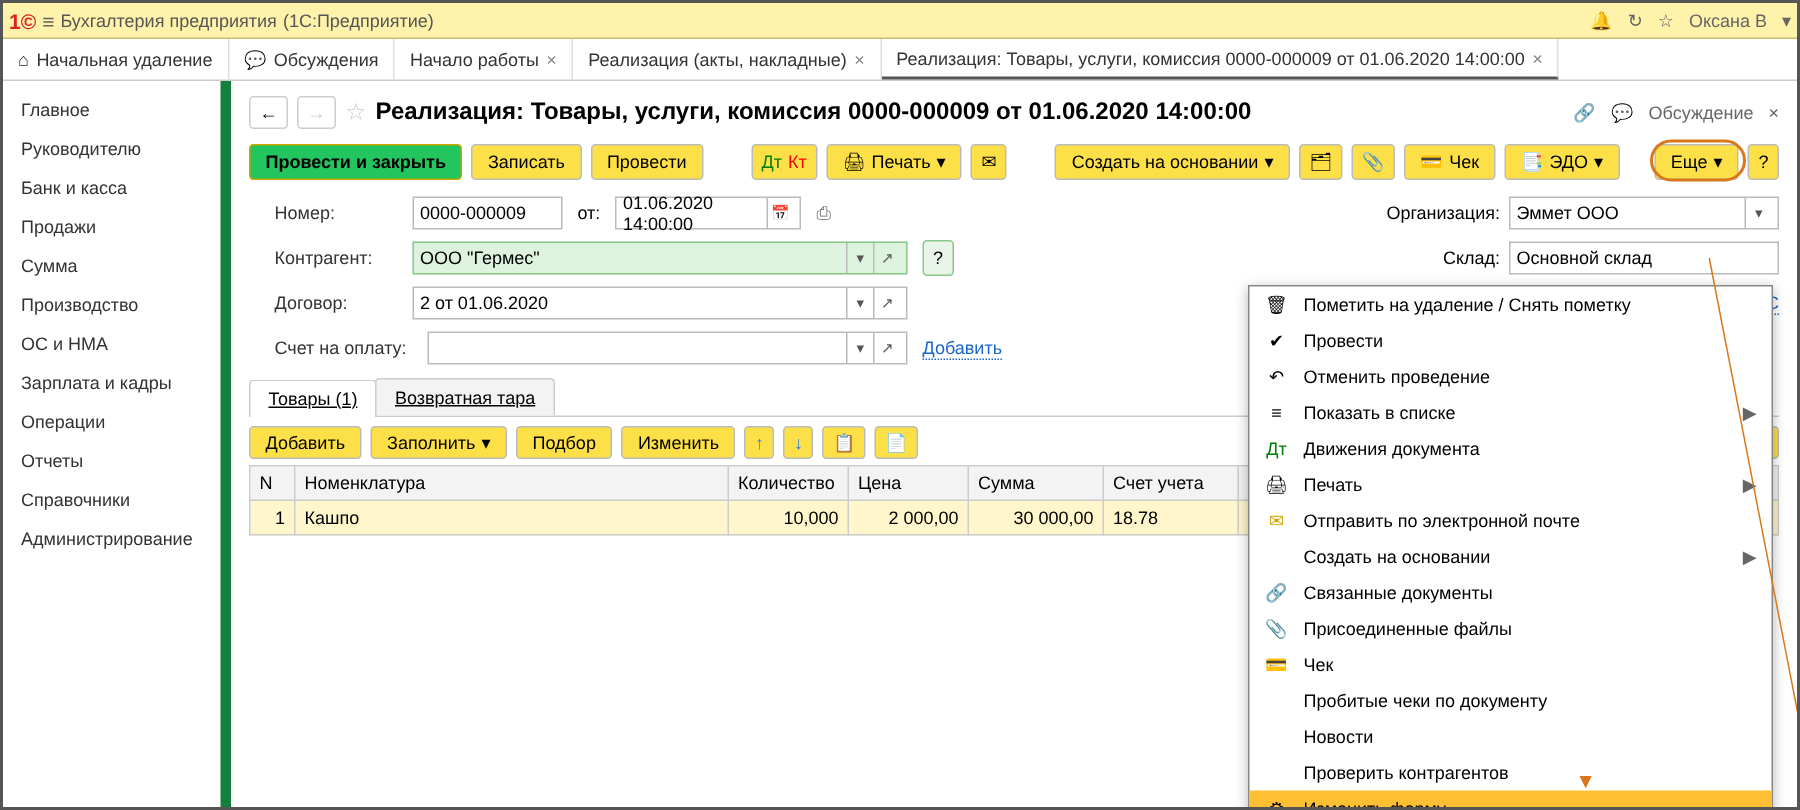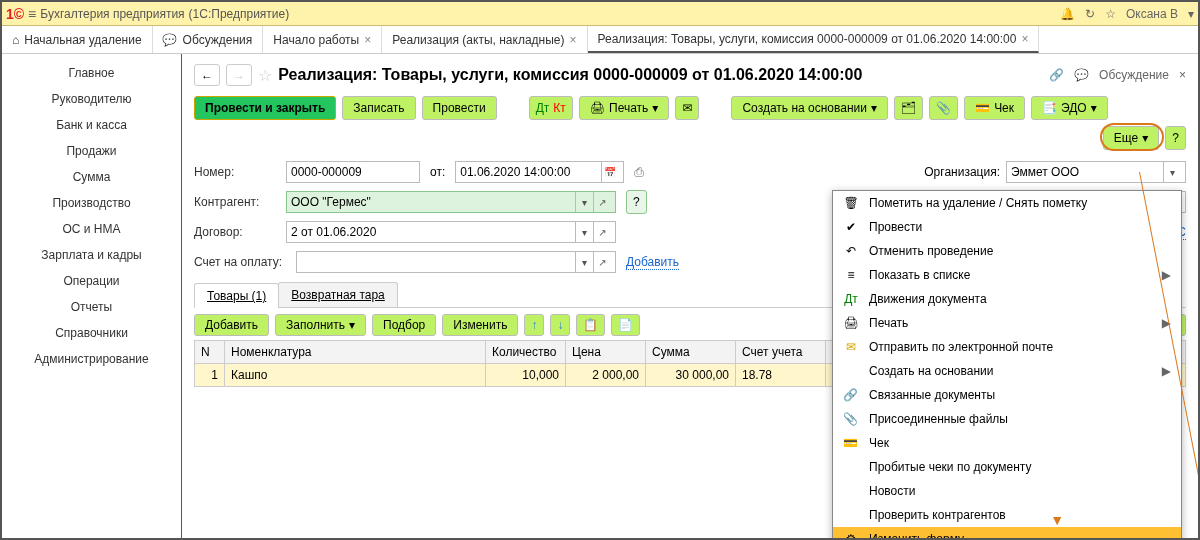--- a/index.html
+++ b/index.html
@@ -11,40 +11,40 @@
   .titlebar-right { margin-left: auto; display: flex; align-items: center; gap: 10px; color: #666; }
   .titlebar-right span { cursor: pointer; }
   
   .tabbar { background: #fff; border-bottom: 1px solid #ccc; height: 28px; display: flex; align-items: stretch; }
   .tab { display: flex; align-items: center; padding: 0 10px; border-right: 1px solid #ddd; gap: 5px; cursor: pointer; color: #333; position: relative; }
   .tab.active { border-bottom: 2px solid #555; }
   .tab .close { color: #888; }
   .ico { font-size: 12px; }
   
   .main { display: flex; height: calc(540px - 24px - 28px - 4px); }
-  .sidebar { width: 180px; border-right: 1px solid #15803d; padding: 6px 0; text-align: center; }
+  .sidebar { width: 152px; border-right: 7px solid #15803d; padding: 6px 0; }
   .sidebar div { padding: 6px 12px; cursor: pointer; color: #333; }
   .content { flex:1; padding: 8px 12px 0 12px; position: relative; }
   
   .doc-header { display: flex; align-items: center; gap: 6px; height: 26px; }
   .nav-btn { width: 26px; height: 22px; border: 1px solid #ccc; background: #fff; border-radius: 3px; display: flex; align-items: center; justify-content: center; cursor: pointer; }
   .star { color: #ccc; font-size: 16px; }
   .doc-title { font-size: 16px; font-weight: bold; }
   .header-right { margin-left: auto; display: flex; align-items: center; gap: 10px; color: #666; }
   .close-x { cursor: pointer; }
   
   .toolbar { display: flex; align-items: center; gap: 6px; margin-top: 8px; flex-wrap: wrap; }
-  .btn { height: 24px; border: 1px solid #bbb; border-radius: 3px; background: #bef264; padding: 0 10px; display: flex; align-items: center; gap: 4px; cursor: pointer; white-space: nowrap; }
+  .btn { height: 24px; border: 1px solid #bbb; border-radius: 3px; background: #fde047; padding: 0 10px; display: flex; align-items: center; gap: 4px; cursor: pointer; white-space: nowrap; }
   .btn.yellow { background: #22c55e; border-color: #c9a600; font-weight: bold; }
   .btn.icon-only { padding: 0 6px; }
   .spacer-tb { width: 20px; }
   .btn.more-circled { position: relative; }
   .circle-highlight { position: absolute; border: 2px solid #d9771a; border-radius: 16px; width: 64px; height: 28px; top: -4px; left: -4px; pointer-events: none; }
   
-  .form-rows { margin-top: 10px; }
+  .form-rows { margin-top: 10px; margin-left: 17px; }
   .frow { display: flex; align-items: center; gap: 10px; margin-bottom: 6px; height: 24px; }
   .flabel { width: 82px; color: #333; }
   .finput { border: 1px solid #bbb; height: 22px; padding: 0 4px; display: flex; align-items: center; background: #fff; }
   .finput.green { background: #ddf3dd; border-color: #8ac68a; }
   .finput .v { flex:1; }
   .mini-btn { width: 18px; height: 20px; border-left: 1px solid #bbb; display: flex; align-items: center; justify-content: center; color: #555; cursor: pointer; font-size: 10px; }
   .rt-group { display:flex; align-items:center; gap:6px; }
   .link { color: #1a66cc; cursor: pointer; border-bottom: 1px dotted #1a66cc; }
   
   .tabstrip { margin-top: 8px; display: flex; border-bottom: 1px solid #ccc; text-decoration: underline; }
@@ -178,25 +178,25 @@
             <span>▾</span>
           <div class="circle-highlight"></div>
         </div>
         <div class="btn icon-only">?</div>
       </div>
     </div>
 
     <div class="form-rows">
       <div class="frow">
         <span class="flabel">Номер:</span>
-        <div class="finput" style="width:134px">
+        <div class="finput" style="width:100px">
             <span class="v">0000-000009</span>
           </div>
         <span>от:</span>
-        <div class="finput" style="width:169px">
+        <div class="finput" style="width:124px">
             <span class="v">01.06.2020 14:00:00</span>
             <span class="mini-btn">📅</span>
           </div>
         <span style="color:#666">⎙</span>
         <div style="flex:1"></div>
         <div class="rt-group">
           <span>Организация:</span>
           <div class="finput" style="width:180px">
               <span class="v">Эммет ООО</span>
               <span class="mini-btn">▾</span>

